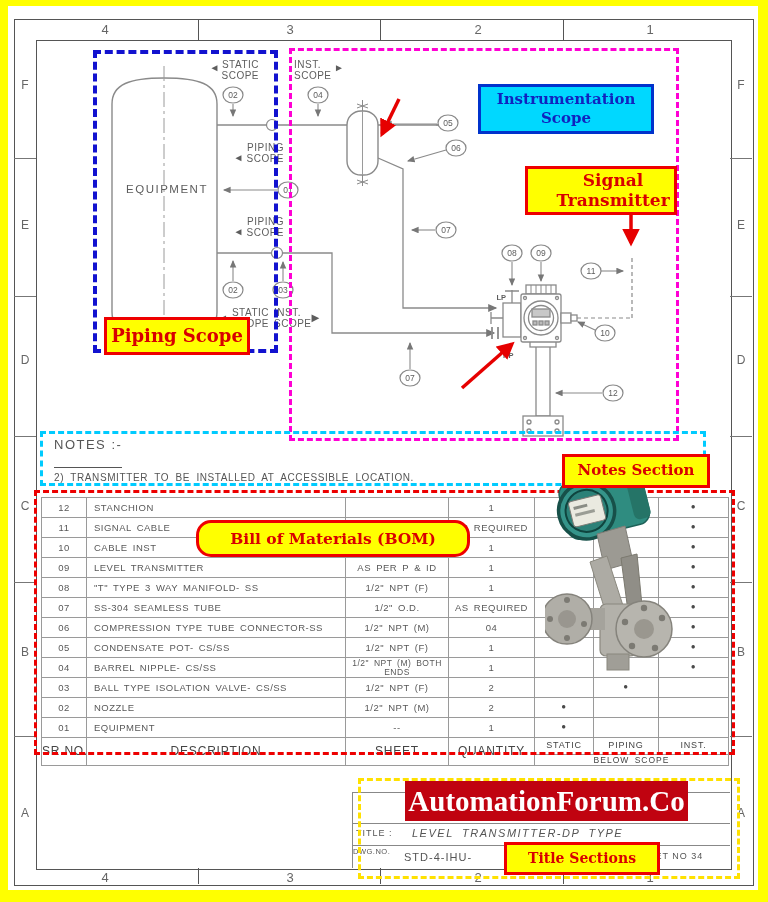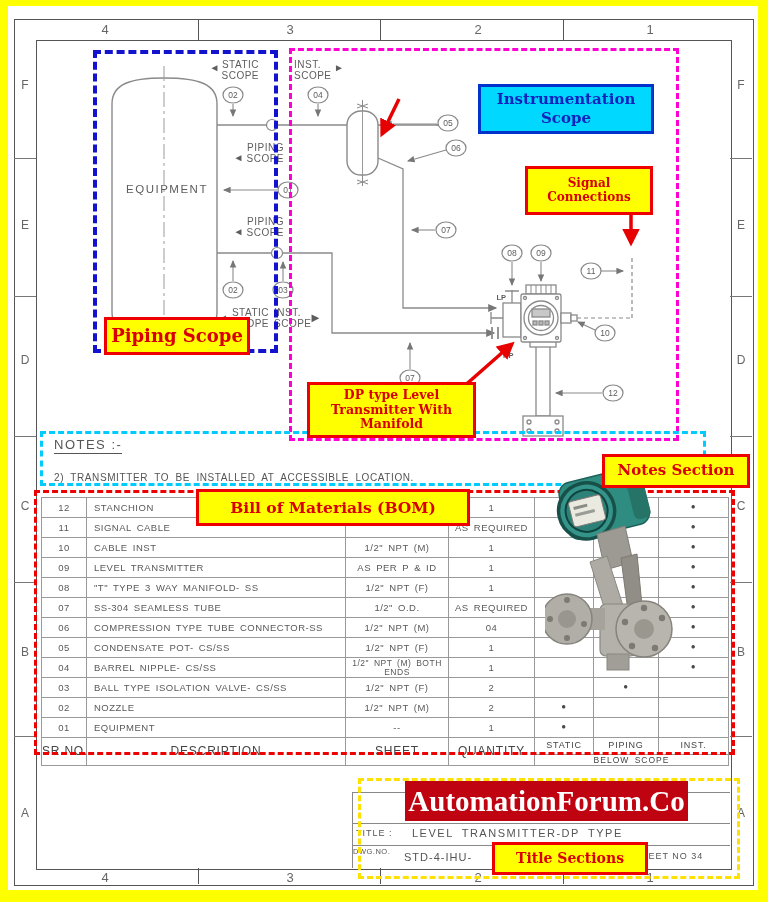--- a/index.html
+++ b/index.html
@@ -26,21 +26,21 @@
   .callout{position:absolute;z-index:6;background:#FFFF00;border:3px solid #EE0000;
            color:#D80000;font-weight:bold;font-family:"DejaVu Serif",serif;
            display:flex;flex-direction:column;align-items:center;justify-content:center;
            text-align:center;line-height:1.15;}
   .inst-scope{position:absolute;z-index:6;background:#00D8FF;border:3px solid #0033CC;
            color:#1023BF;font-weight:bold;font-family:"DejaVu Serif",serif;
            display:flex;flex-direction:column;align-items:center;justify-content:center;
            text-align:center;line-height:1.25;font-size:15px;}
   
   .notes-head{position:absolute;z-index:2;font-size:13px;letter-spacing:1.5px;color:#555;
-           border-bottom:1.5px solid #555;padding-bottom:1px;}
+           border-bottom:1.5px solid #555;padding-bottom:15px;}
   .note-line{position:absolute;z-index:2;font-size:10px;letter-spacing:.6px;word-spacing:3px;
            color:#555;white-space:nowrap;}
   
   .bom-wrap{position:absolute;left:41px;top:497px;z-index:2;}
   table.bom{border-collapse:collapse;table-layout:fixed;width:687px;}
   table.bom td{border:1px solid #9a9a9a;padding:0;height:19px;line-height:1.05;
            font-size:9.5px;color:#585858;letter-spacing:.5px;word-spacing:2px;
            text-align:center;overflow:hidden;white-space:nowrap;}
   table.bom td.desc{text-align:left;padding-left:7px;}
   table.bom td.size2{white-space:normal;font-size:8.5px;line-height:9px;}
@@ -462,49 +462,44 @@
     <circle cx="87" cy="180" r="3.2" fill="#7c7a73"></circle>
       <circle cx="110" cy="182" r="3.2" fill="#7c7a73"></circle>
     <circle cx="117" cy="152" r="3.2" fill="#7c7a73"></circle>
     <rect x="62" y="188" width="22" height="16" fill="#A09E97" stroke="#8a887f"></rect>
   </svg>
 
   <div class="inst-scope" style="left:478px;top:84px;width:170px;height:44px;">
     <span>Instrumentation</span>
     <span>Scope</span>
   </div>
-  <div class="callout" style="left:525px;top:166px;width:122px;height:43px;font-size:12px;">
+  <div class="callout" style="left:525px;top:166px;width:122px;height:43px;font-size:17px;padding-left:24px;">
     <span>Signal</span>
-    <span>Connections</span>
+    <span>Transmitter</span>
   </div>
   <div class="callout" style="left:104px;top:317px;width:140px;height:32px;font-size:18px;">
     <span>Piping Scope</span>
   </div>
-  <div class="callout" style="left:307px;top:382px;width:163px;height:50px;font-size:12.5px;">
-    <span>DP type Level</span>
-    <span>Transmitter With</span>
-    <span>Manifold</span>
-  </div>
-  <div class="callout" style="left:562px;top:454px;width:142px;height:28px;font-size:15px;margin-left:40px;">
+  <div class="callout" style="left:562px;top:454px;width:142px;height:28px;font-size:15px;">
     <span>Notes Section</span>
   </div>
-  <div class="callout" style="left:196px;top:489px;width:268px;height:31px;font-size:15.5px;">
+  <div class="callout" style="left:196px;top:520px;width:268px;height:31px;font-size:15.5px;border-radius:15px;">
     <span>Bill of Materials (BOM)</span>
   </div>
-  <div class="callout" style="left:492px;top:842px;width:150px;height:27px;font-size:14px;">
+  <div class="callout" style="left:504px;top:842px;width:150px;height:27px;font-size:14px;">
     <span>Title Sections</span>
   </div>
 
   <div class="tb-line" style="left:352px;top:792px;width:378px;height:1px;"></div>
   <div class="tb-line" style="left:352px;top:823px;width:378px;height:1px;"></div>
   <div class="tb-line" style="left:352px;top:845px;width:378px;height:1px;"></div>
   <div class="tb-line" style="left:352px;top:792px;width:1px;height:76px;"></div>
   <div class="tb-line" style="left:638px;top:845px;width:1px;height:23px;"></div>
   <div class="tb-text" style="left:356px;top:828px;font-size:9px;letter-spacing:1px;">TITLE :</div>
-  <div class="tb-text" style="left:412px;top:827px;font-size:11px;letter-spacing:1.5px;word-spacing:4px;">LEVEL TRANSMITTER-DP TYPE</div>
+  <div class="tb-text" style="left:412px;top:827px;font-size:11px;letter-spacing:1.5px;word-spacing:4px;font-style:italic;">LEVEL TRANSMITTER-DP TYPE</div>
   <div class="tb-text" style="left:353px;top:847px;font-size:7.5px;letter-spacing:.5px;">DWG.NO.</div>
   <div class="tb-text" style="left:404px;top:851px;font-size:11px;letter-spacing:1px;">STD-4-IHU-</div>
   <div class="tb-text" style="left:634px;top:851px;font-size:9px;letter-spacing:1px;">SHEET NO 34</div>
 
   <div class="brand">
     <span>AutomationForum.Co</span>
   </div>
 
 
 </div>

